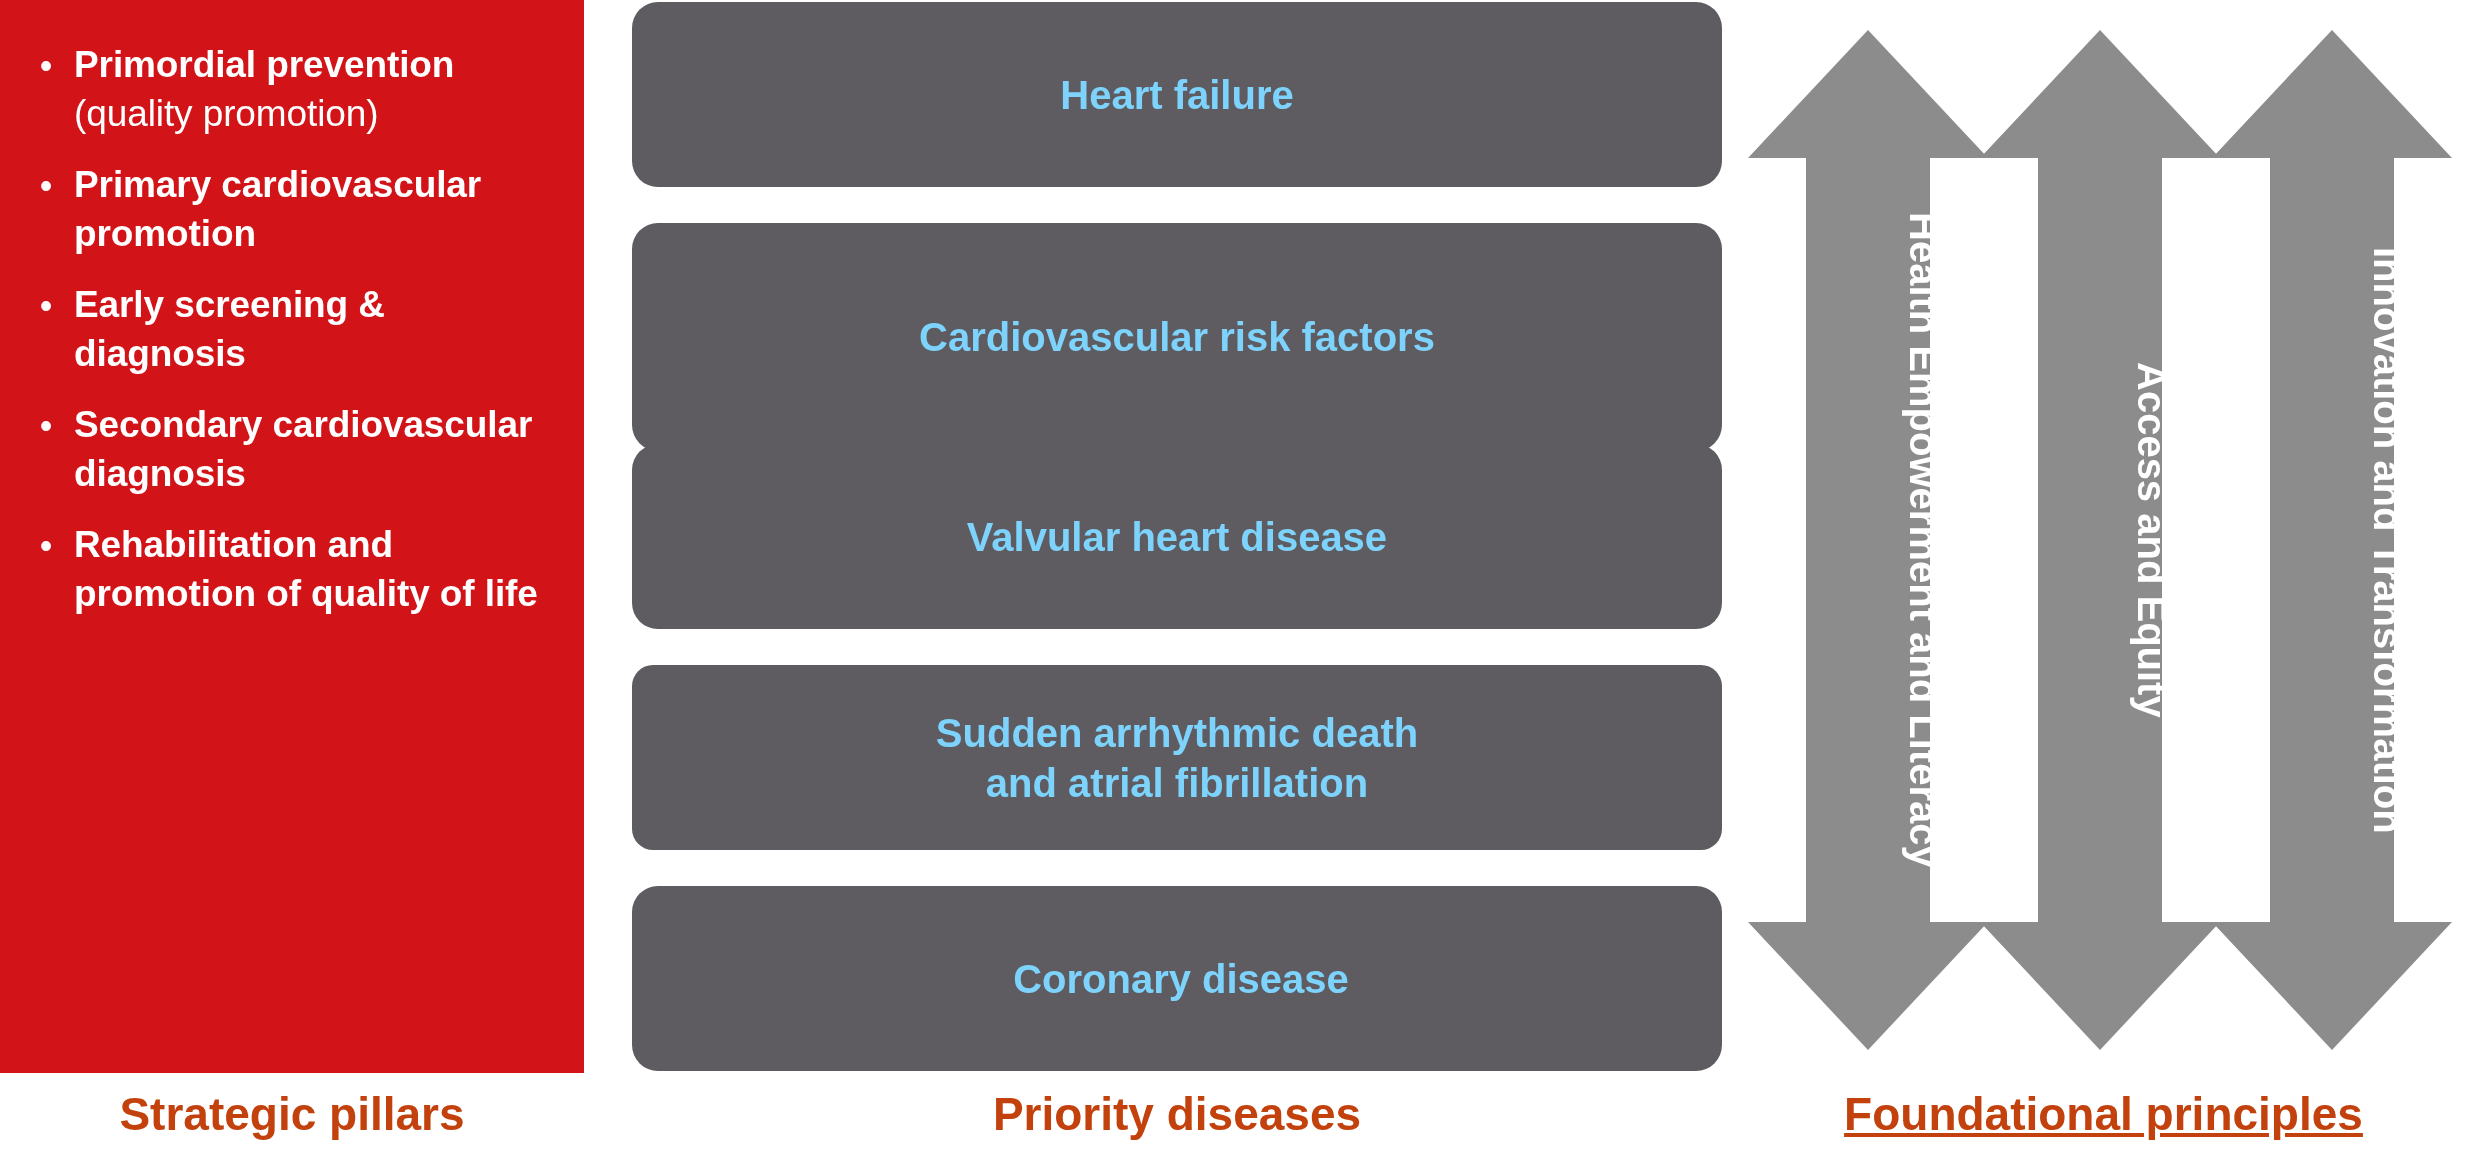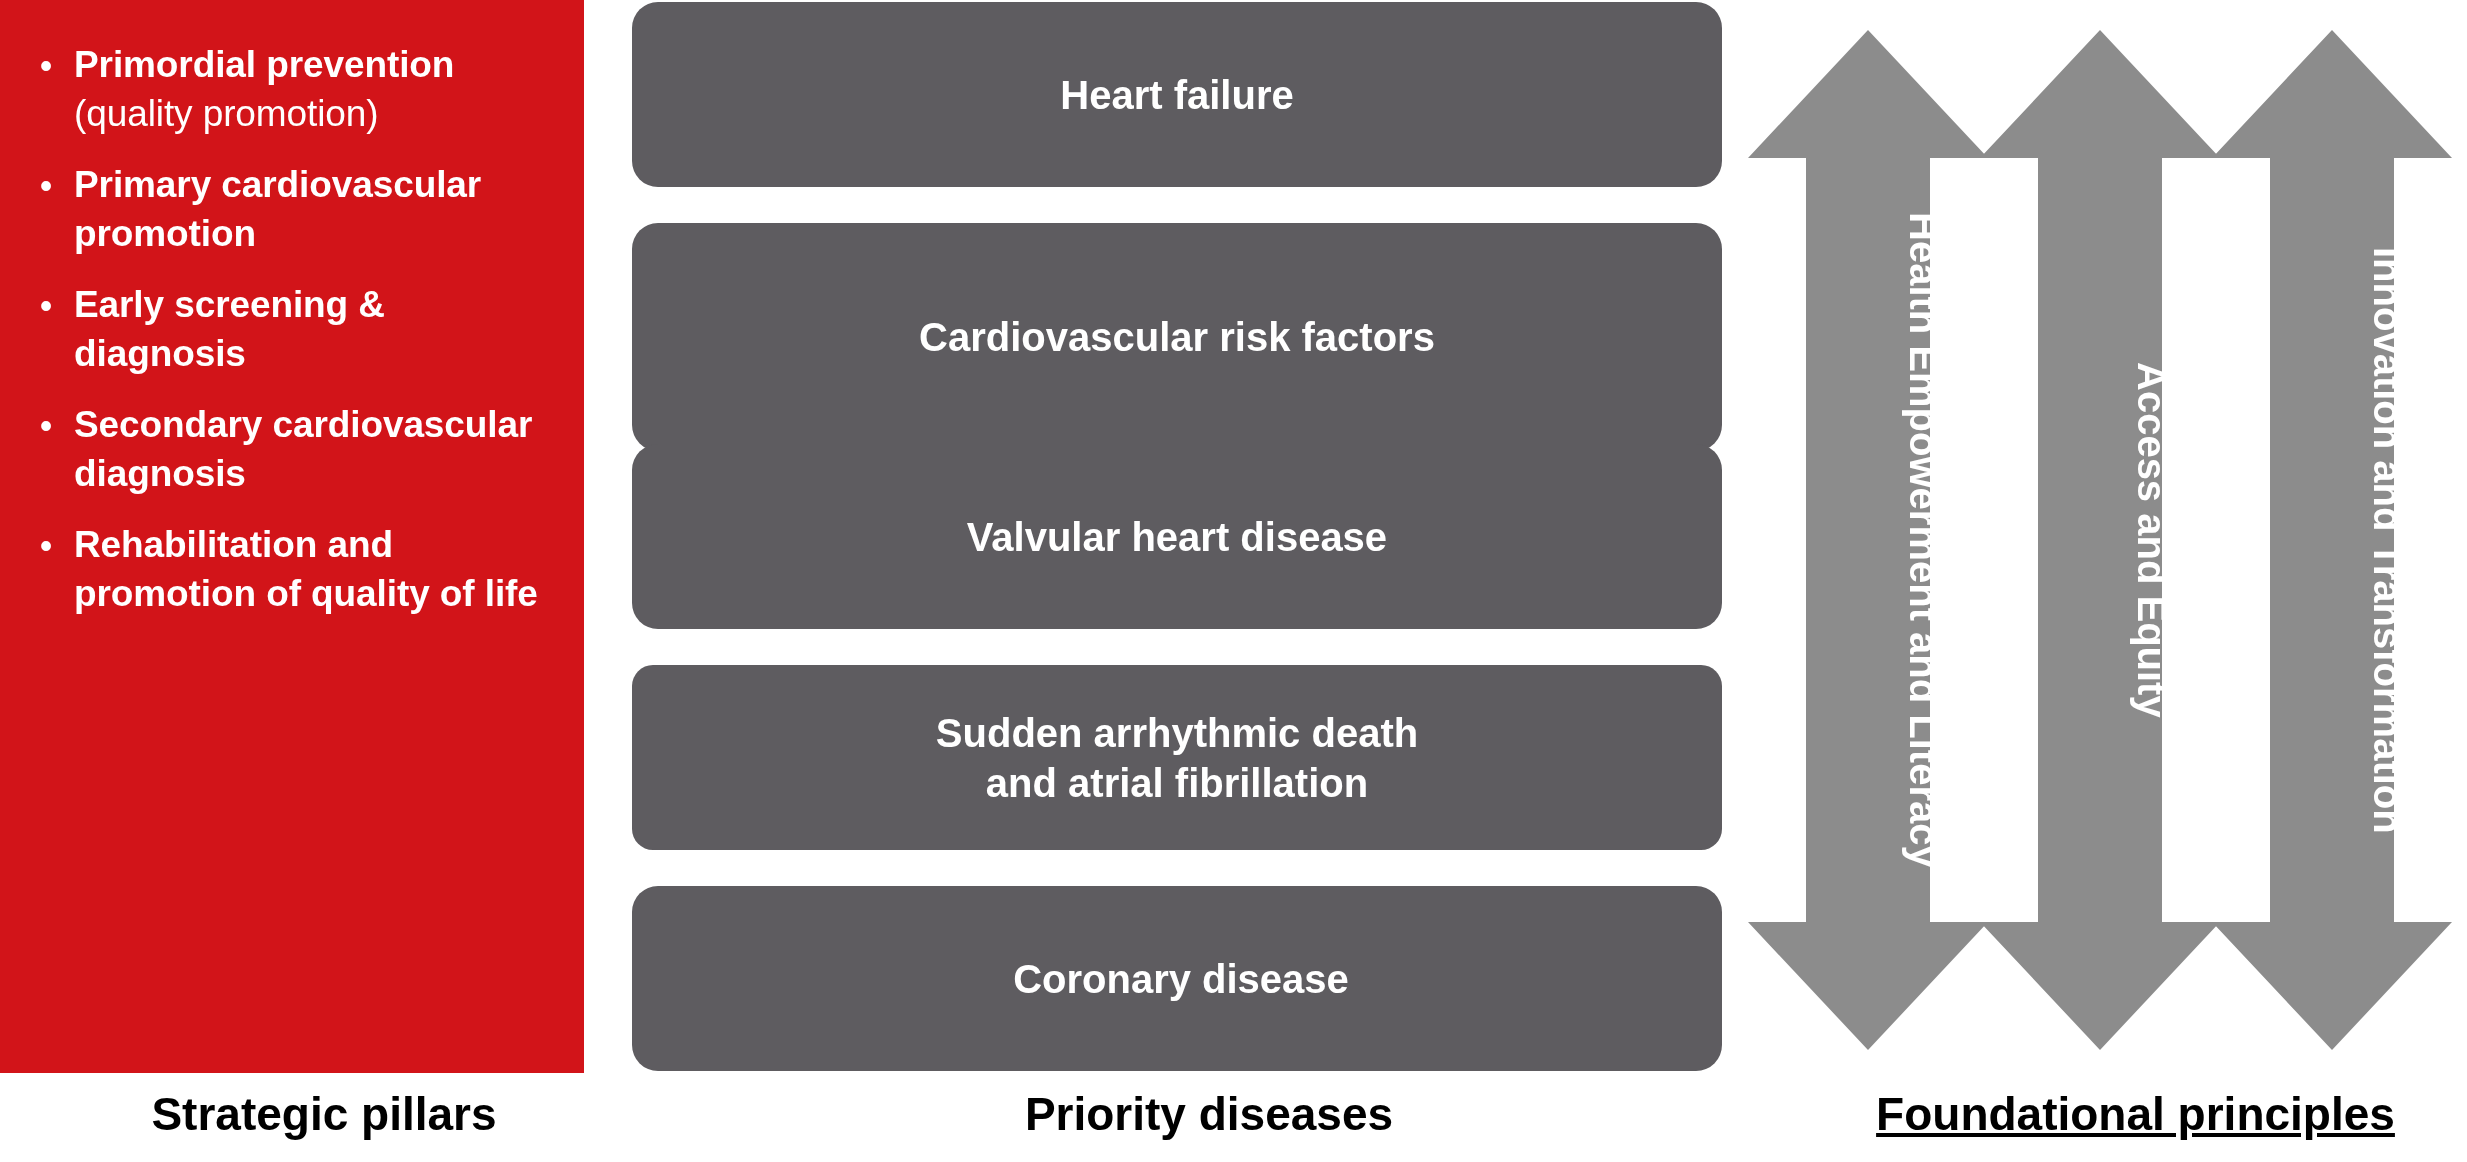--- a/index.html
+++ b/index.html
@@ -59,21 +59,21 @@
     left: 632px;
     width: 1090px;
     background: #5e5c60;
     border-radius: 26px;
     display: flex;
     align-items: center;
     justify-content: center;
     box-sizing: border-box;
   }
   .disease-label {
-    color: #ffffff;
+    color: #7dd3fc;
     font-size: 40px;
     font-weight: bold;
     line-height: 50px;
     text-align: center;
     white-space: pre-line;
   }
 
   
   #principles-panel {
     position: absolute;
@@ -119,27 +119,26 @@
   #principle-arrow-1 { left: 240px; }
   #principle-arrow-2 { left: 472px; }
   
   #principle-arrow-0 .principle-label { justify-content: center; padding-left: 56px; }
   #principle-arrow-1 .principle-label { justify-content: center; padding-left: 52px; }
   #principle-arrow-2 .principle-label { justify-content: center; padding-left: 56px; }
 
   
   .column-caption {
     position: absolute;
-    color: #000000;
+    color: #c2410c;
     font-size: 46px;
     font-weight: bold;
     line-height: 56px;
     text-align: center;
     white-space: nowrap;
-    margin-left: 32px;
   }
   #caption-pillars     { left: 0px;    top: 1086px; width: 584px; }
   #caption-diseases    { left: 632px;  top: 1086px; width: 1090px; }
   #caption-principles  { left: 1740px; top: 1086px; width: 727px; text-decoration: underline; }
 </style>
 </head>
 <body>
 
 <div id="stage">
 

